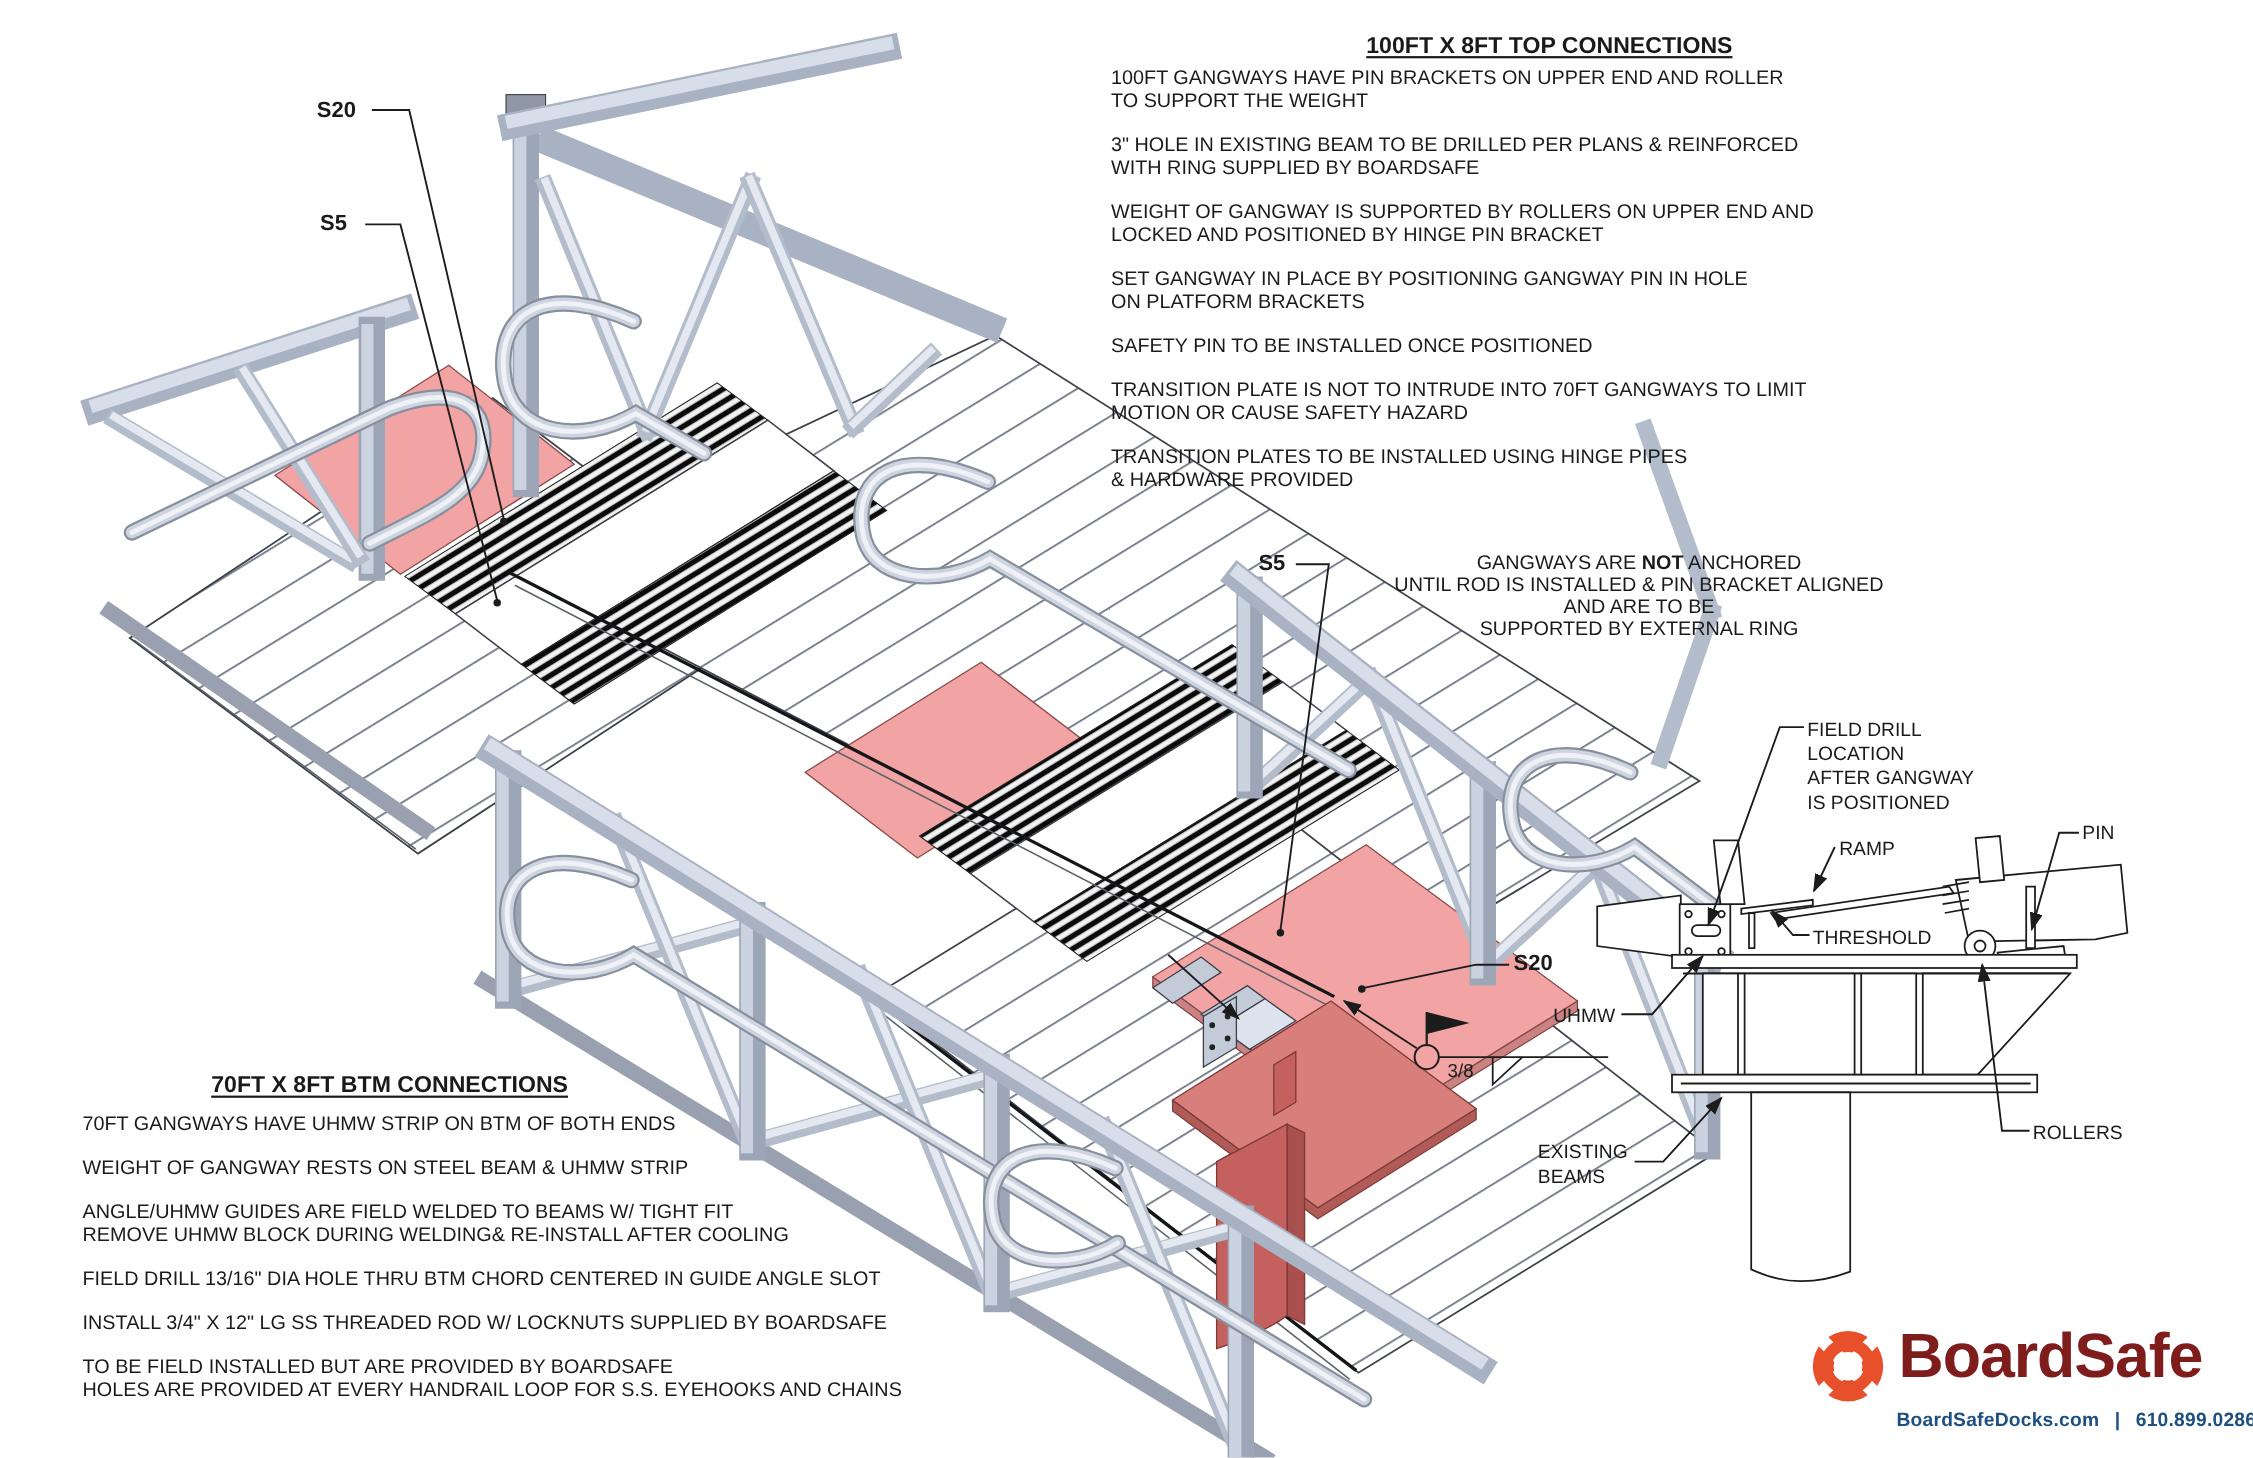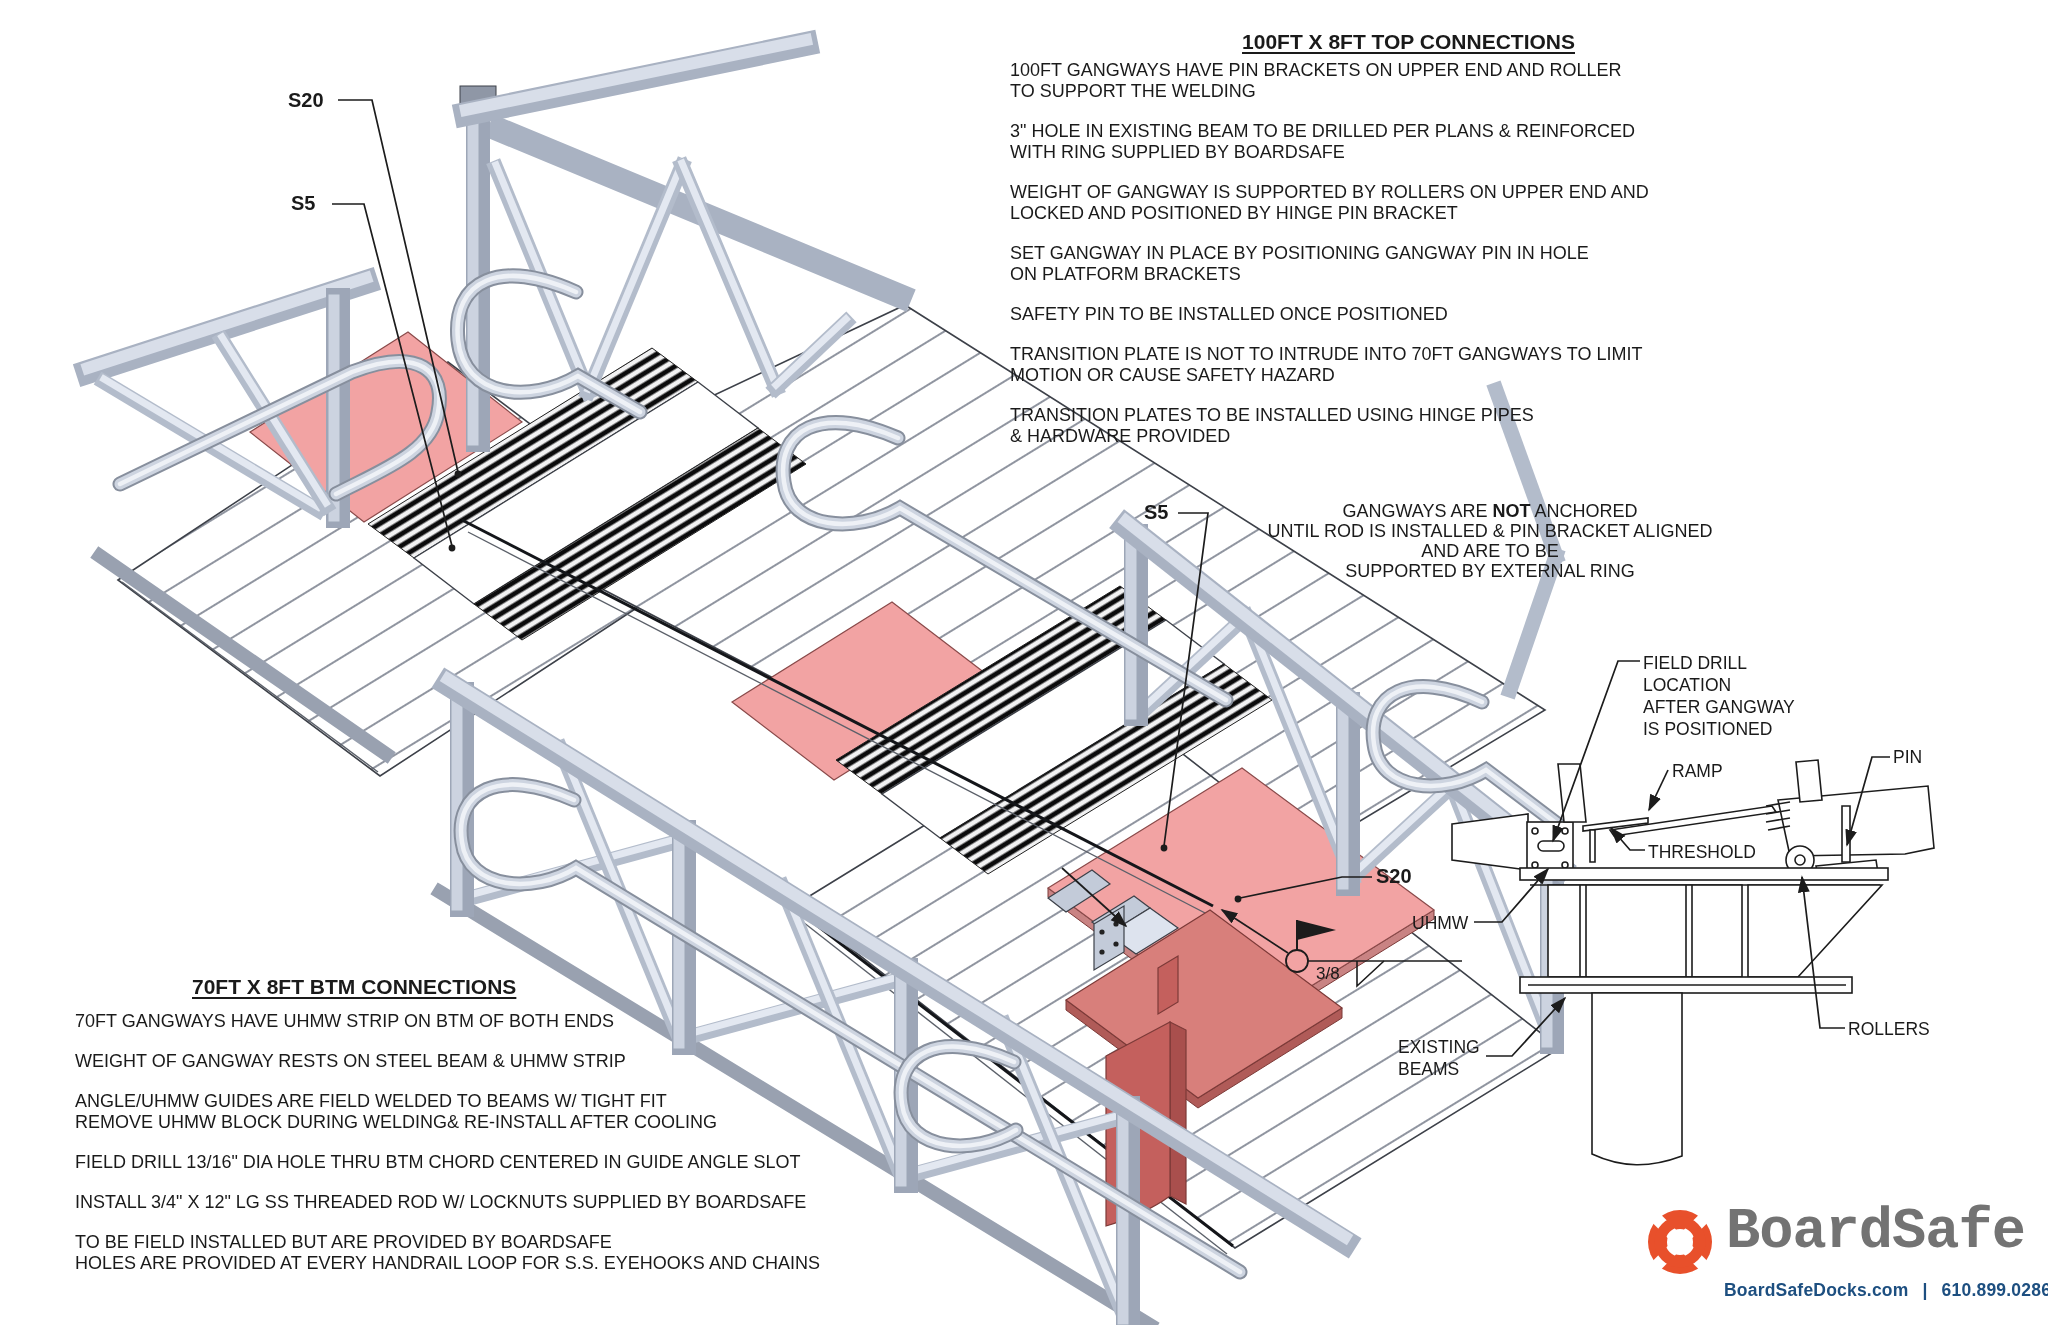--- a/index.html
+++ b/index.html
@@ -10,21 +10,21 @@
   .notes .para{margin-bottom:19px;}
   .notes .line{white-space:nowrap;}
   .titleU{font-weight:bold;font-size:21px;white-space:nowrap;}
   .titleU span{text-decoration:underline;text-underline-offset:3px;}
   .note-center{font-size:18px;line-height:20px;text-align:center;}
   .note-center .line{white-space:nowrap;}
   .slabel{font-weight:bold;font-size:20px;white-space:nowrap;}
   .dlabel{font-size:17.5px;line-height:22px;white-space:nowrap;}
   .weldtxt{font-size:17px;white-space:nowrap;}
   
-  .wordmark{font-weight:bold;font-size:57px;letter-spacing:-1px;color:#737373;white-space:nowrap;font-family:Liberation Mono, monospace;}
+  .wordmark{font-weight:bold;font-size:57px;letter-spacing:-1px;color:#7f1d1d;white-space:nowrap;}
   .tagline{font-weight:bold;font-size:17.5px;color:#1d4f80;white-space:nowrap;letter-spacing:0.2px;}
   .tagline .sep{margin:0 14px;}
   
   .deck{fill:url(#planks);stroke:#3d4149;stroke-width:1.6;}
   .tread{fill:url(#treads);stroke:#222;stroke-width:1;}
   .wplate{fill:#ffffff;stroke:#3d4149;stroke-width:1.4;}
   .pink{fill:#f2a3a3;stroke:#8a4a4a;stroke-width:1.2;}
   .bar   {stroke:#a9b2c2;stroke-width:24;stroke-linecap:square;}
   .barh  {stroke:#d8dee9;stroke-width:12;stroke-linecap:square;}
   .post  {stroke:#9da6b7;stroke-width:24;stroke-linecap:square;}
@@ -282,21 +282,21 @@
     <path class="lead" d="M1486,1056 L1512,1056 L1565,998" marker-end="url(#arr)"></path>
     <path class="lead" d="M1845,1028 L1820,1028 L1802,877" marker-end="url(#arr)"></path>
   </g>
 </svg>
 
 <div class="abs titleU" style="left:1195px;top:30px;width:380px;text-align:right"><span>100FT X 8FT TOP CONNECTIONS</span></div>
 
 <div class="abs notes" style="left:1010px;top:60px;width:820px">
     <div class="para">
       <div class="line">100FT GANGWAYS HAVE PIN BRACKETS ON UPPER END AND ROLLER</div>
-      <div class="line">TO SUPPORT THE WELDING</div>
+      <div class="line">TO SUPPORT THE WEIGHT</div>
     </div>
     <div class="para">
       <div class="line">3" HOLE IN EXISTING BEAM TO BE DRILLED PER PLANS &amp; REINFORCED</div>
       <div class="line">WITH RING SUPPLIED BY BOARDSAFE</div>
     </div>
     <div class="para">
       <div class="line">WEIGHT OF GANGWAY IS SUPPORTED BY ROLLERS ON UPPER END AND</div>
       <div class="line">LOCKED AND POSITIONED BY HINGE PIN BRACKET</div>
     </div>
     <div class="para">

